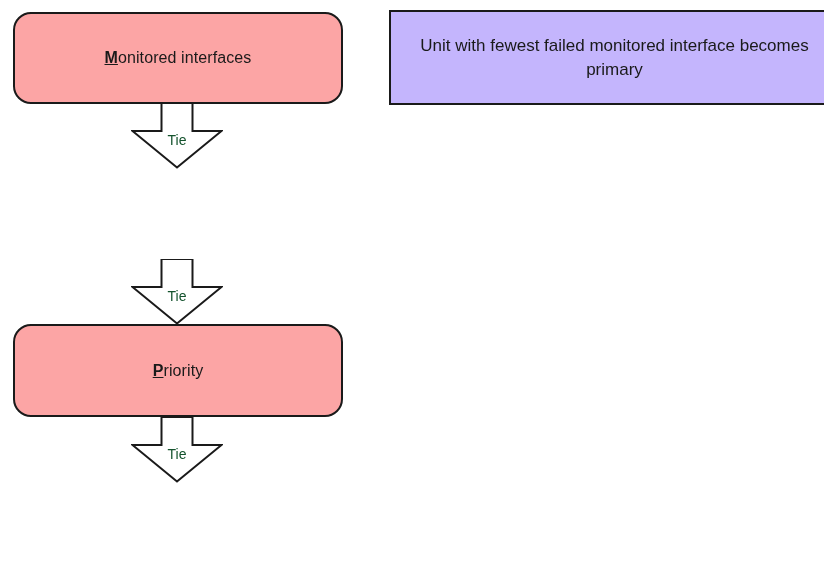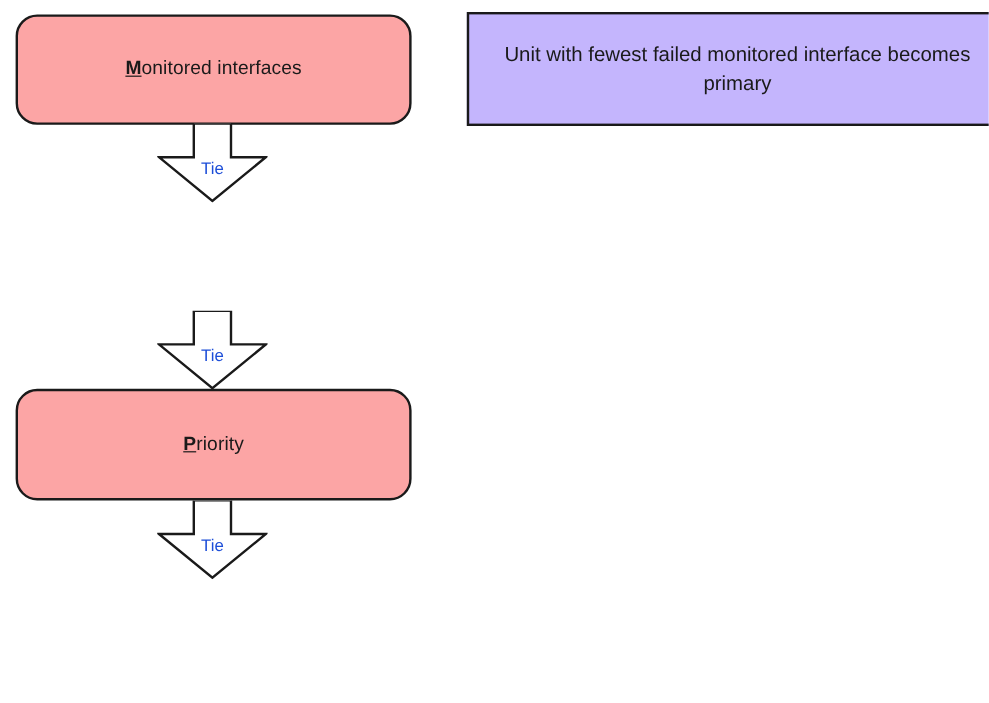--- a/index.html
+++ b/index.html
@@ -49,21 +49,21 @@
     height: 66px;
   }
   .arrow svg { display: block; }
   .tie {
     position: absolute;
     top: 29px;
     left: 0;
     width: 100%;
     text-align: center;
     font-size: 14px;
-    color: #1d4ed8;
+    color: #14532d;
   }
 </style>
 </head>
 <body>
 
 <div class="canvas">
 
   <div class="lbox" style="top:12px; height:92px;">
     <span class="label"><span class="key">M</span><span>onitored interfaces</span></span>
   </div>

